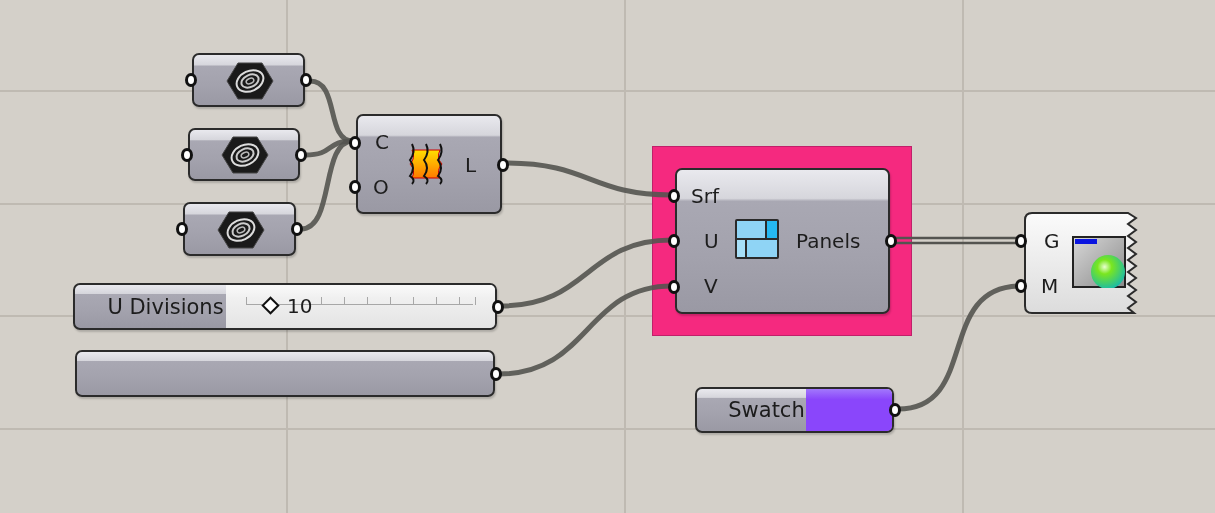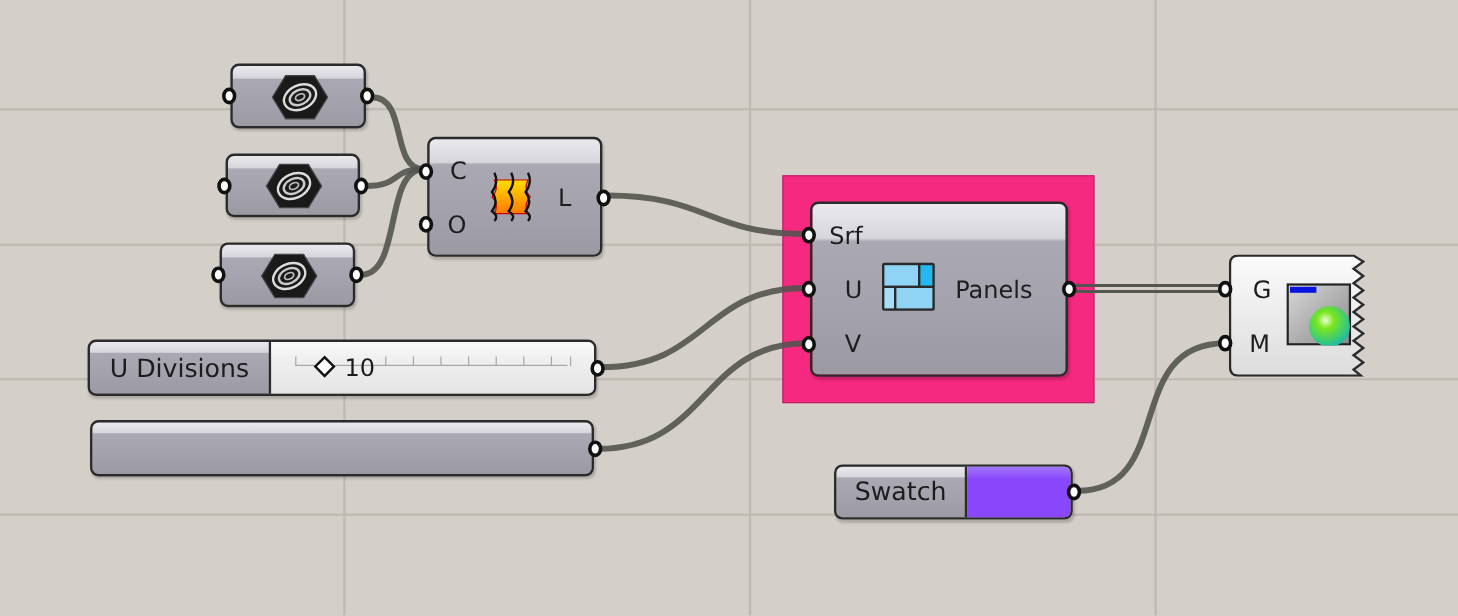--- a/index.html
+++ b/index.html
@@ -26,21 +26,21 @@
   .port {
     position: absolute; width: 12px; height: 14px; box-sizing: border-box;
     background: #fff; border: 3px solid #111; border-radius: 50%;
   }
   .port.in { left: -9px; }
   .port.out { right: -9px; }
   .plabel { position: absolute; font-size: 20px; color: #1d1d1d; font-family: "DejaVu Sans", sans-serif; }
   .icon { position: absolute; }
 
   .slider .label-sec {
-    position: absolute; left: 0; top: 0; bottom: 0; border-right: 2px solid #2b2b2b;
+    position: absolute; left: 16px; top: 0; bottom: 0; border-right: 2px solid #2b2b2b;
     display: flex; align-items: center; justify-content: center;
     font-size: 21px; color: #1c1c1c;
   }
   .slider .track-sec {
     position: absolute; top: 0; bottom: 0; right: 0;
     background: linear-gradient(to bottom, #fafafa 0%, #f0f0f0 30%, #e4e4e4 100%);
     border-radius: 0 5px 5px 0;
   }
   .slider .rail { position: absolute; height: 1px; background: #a7a7a7; }
   .slider .tick { position: absolute; width: 1px; height: 8px; background: #a7a7a7; }

